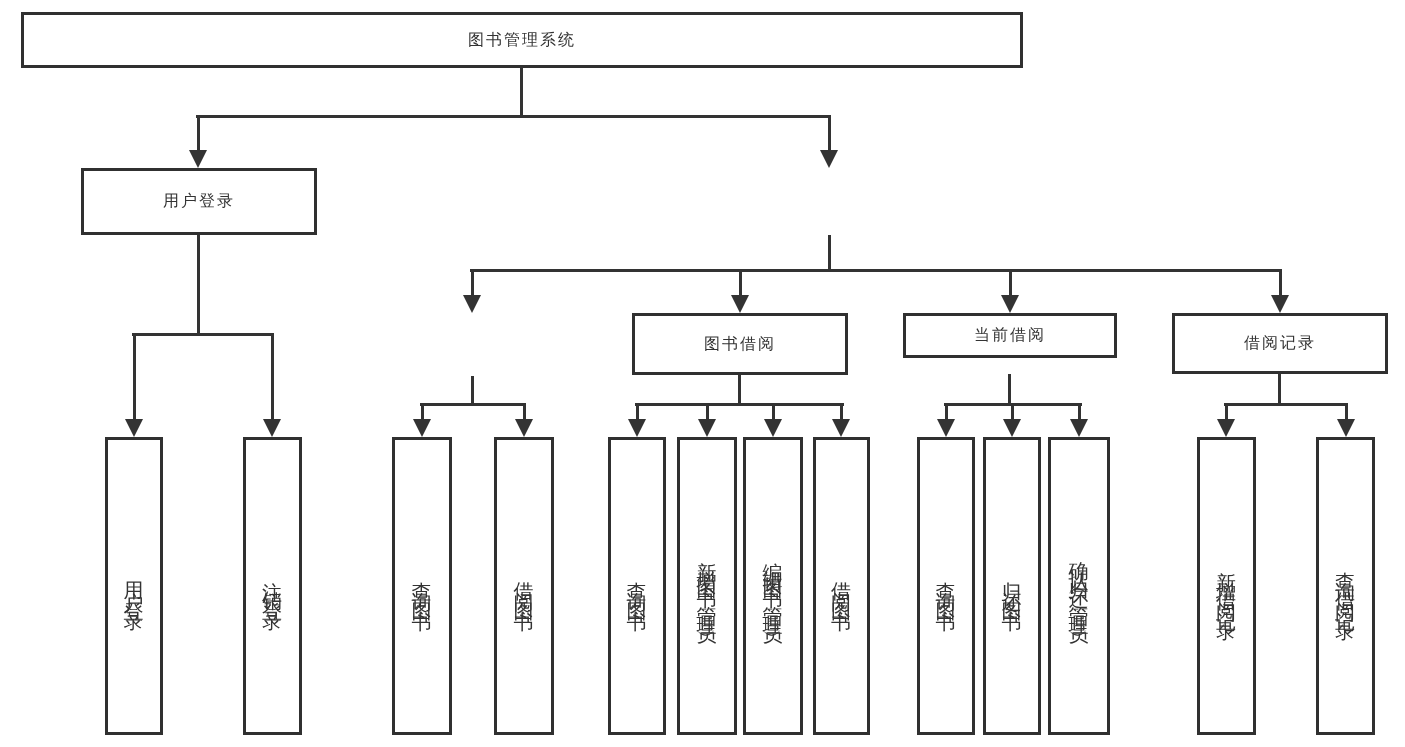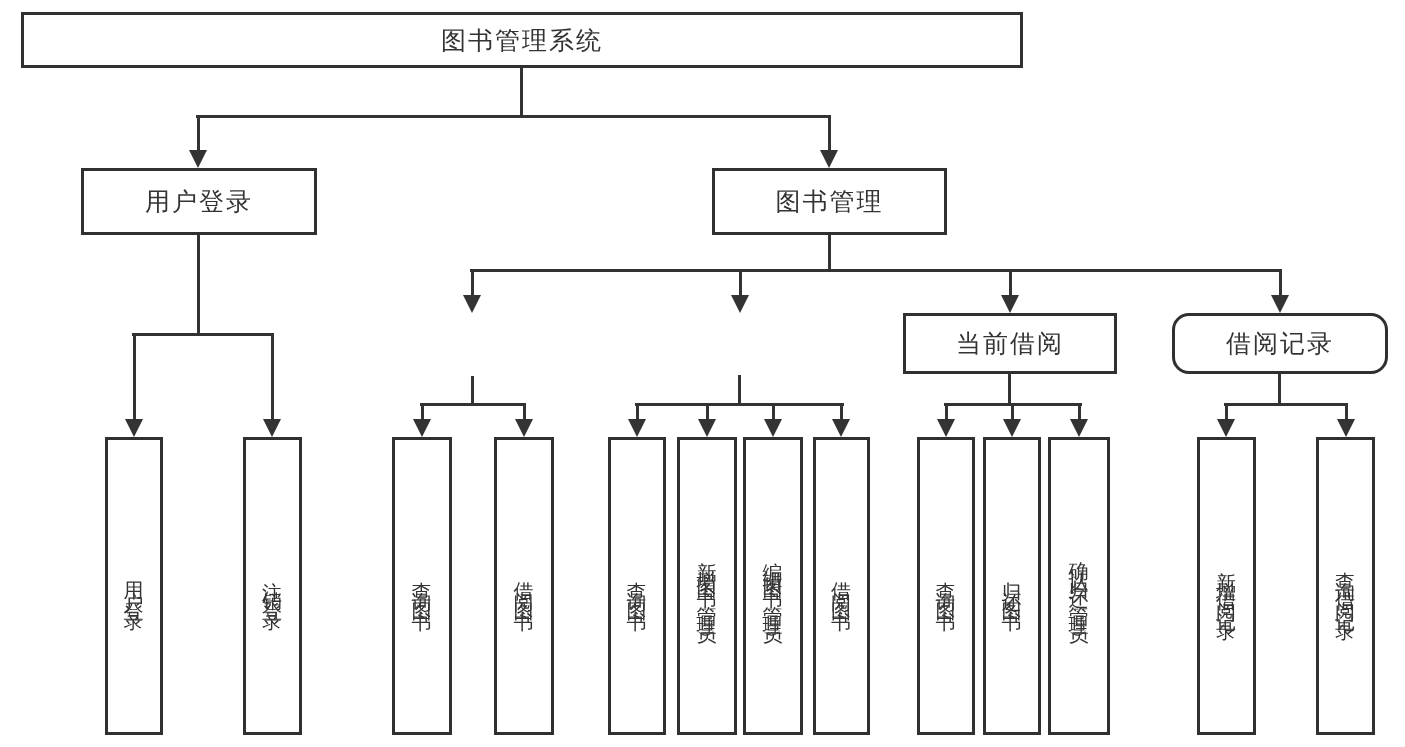--- a/index.html
+++ b/index.html
@@ -4,21 +4,21 @@
 <style>
   html,body{margin:0;padding:0;background:#ffffff;}
   .canvas{
     position:relative;width:1405px;height:747px;background:#ffffff;overflow:hidden;
     font-family:"Liberation Sans","DejaVu Sans",sans-serif;color:#333333;
   }
   .box{
     position:absolute;box-sizing:border-box;background:#ffffff;
     border:3px solid #303030;display:flex;align-items:center;justify-content:center;
   }
-  .hbox{font-size:25px;letter-spacing:2px;white-space:nowrap;}
+  .hbox{font-size:16px;letter-spacing:2px;white-space:nowrap;}
   .vcol .vtext{
     writing-mode:vertical-rl;text-orientation:mixed;
     font-size:20px;line-height:1.2;letter-spacing:10px;
   }
   .vcol.tight .vtext{letter-spacing:9px;}
   .ln{position:absolute;background:#333333;}
   .ah{
     position:absolute;width:0;height:0;
     border-left:9px solid transparent;border-right:9px solid transparent;
     border-top:18px solid #333333;
@@ -33,28 +33,28 @@
 
 <div class="canvas">
 
   <div class="box hbox" style="left:21px;top:12px;width:1002px;height:56px;">
     <span>图书管理系统</span>
   </div>
 
   <div class="box hbox" style="left:81px;top:168px;width:236px;height:67px;">
     <span>用户登录</span>
   </div>
-  <div class="box hbox" style="left:712px;top:168px;width:235px;height:67px;">
-    <span>图书管理</span>
+
+  <div class="box hbox" style="left:632px;top:313px;width:216px;height:62px;">
+    <span>图书借阅</span>
   </div>
-
-  <div class="box hbox" style="left:903px;top:313px;width:214px;height:61px;">
+  <div class="box hbox" style="left:903px;top:313px;width:214px;height:45px;">
     <span>当前借阅</span>
   </div>
-  <div class="box hbox" style="left:1172px;top:313px;width:216px;height:61px;border-radius:17px;">
+  <div class="box hbox" style="left:1172px;top:313px;width:216px;height:61px;">
     <span>借阅记录</span>
   </div>
 
   <div class="box vcol" style="left:105px;top:437px;width:58px;height:298px;">
     <span class="vtext">用户登录</span>
   </div>
   <div class="box vcol" style="left:243px;top:437px;width:59px;height:298px;">
     <span class="vtext">注销登录</span>
   </div>
 

